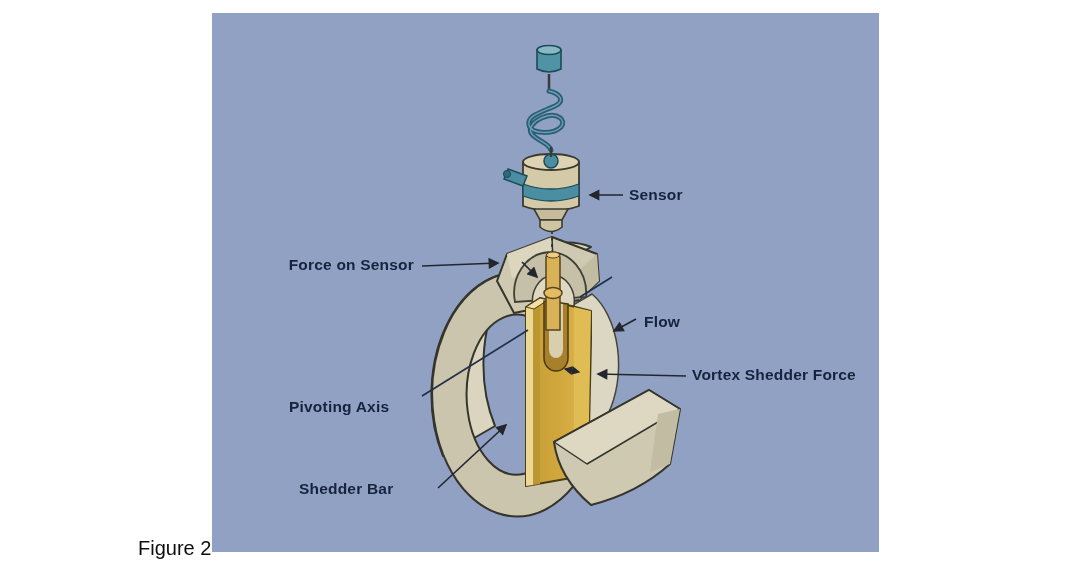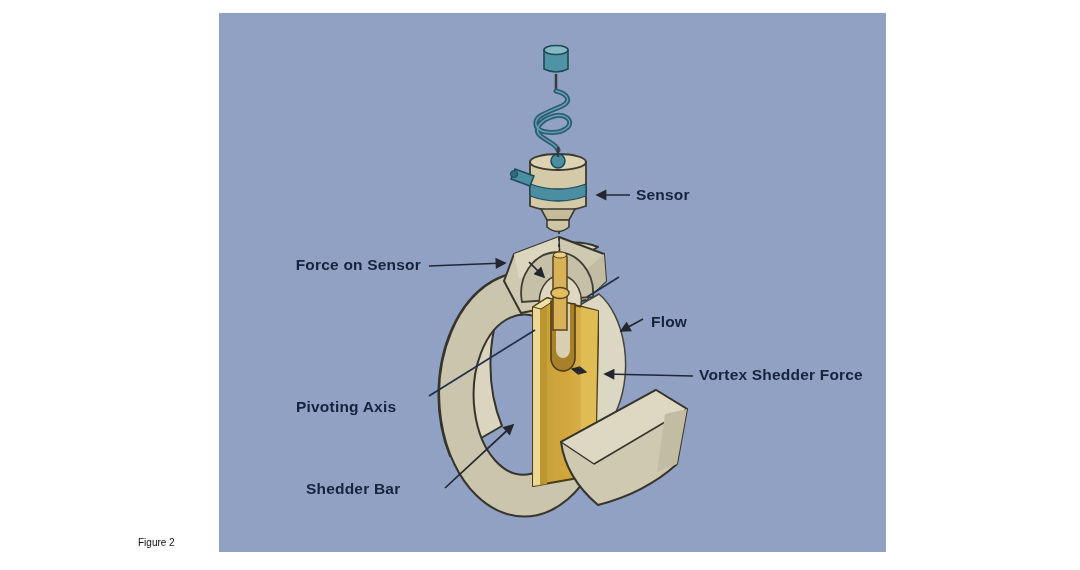--- a/index.html
+++ b/index.html
@@ -1,20 +1,20 @@
 <!DOCTYPE html>
 <html><head>
 <meta charset="utf-8">
 <style>
   html,body{margin:0;padding:0;background:#ffffff;}
   .page{position:relative;width:1080px;height:570px;background:#ffffff;overflow:hidden;
         font-family:"Liberation Sans", sans-serif;}
-  .panel{position:absolute;left:219px;top:13px;width:667px;height:539px;background:#4d7c0f;}
+  .panel{position:absolute;left:212px;top:13px;width:667px;height:539px;background:#4d7c0f;}
   .panel svg{display:block;width:667px;height:539px;}
-  .figure-caption{position:absolute;left:138px;top:537px;font-size:10px;color:#0d0d0d;
+  .figure-caption{position:absolute;left:138px;top:537px;font-size:20px;color:#0d0d0d;
         font-family:"Liberation Sans", sans-serif;}
   text.lbl{font-family:"Liberation Sans", sans-serif;font-size:15.5px;font-weight:600;
         fill:#15233d;letter-spacing:0.2px;}
   .ln{stroke:#23262e;stroke-width:1.7;fill:none;}
   .axis{stroke:#1f3048;stroke-width:1.7;fill:none;}
   .outline{stroke:#35352c;stroke-width:2;stroke-linejoin:round;}
 </style>
 </head>
 <body>
 

